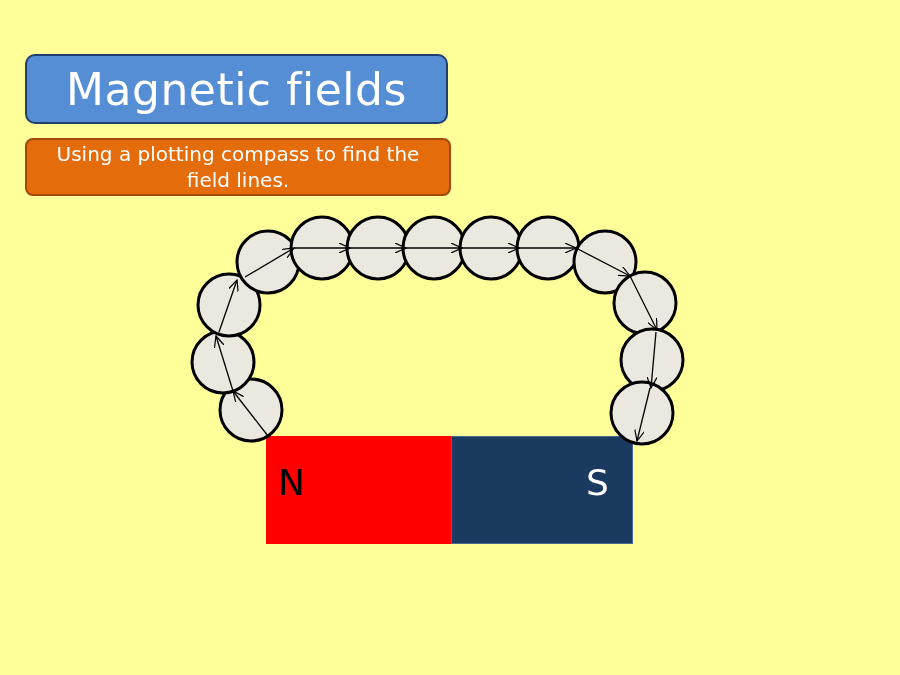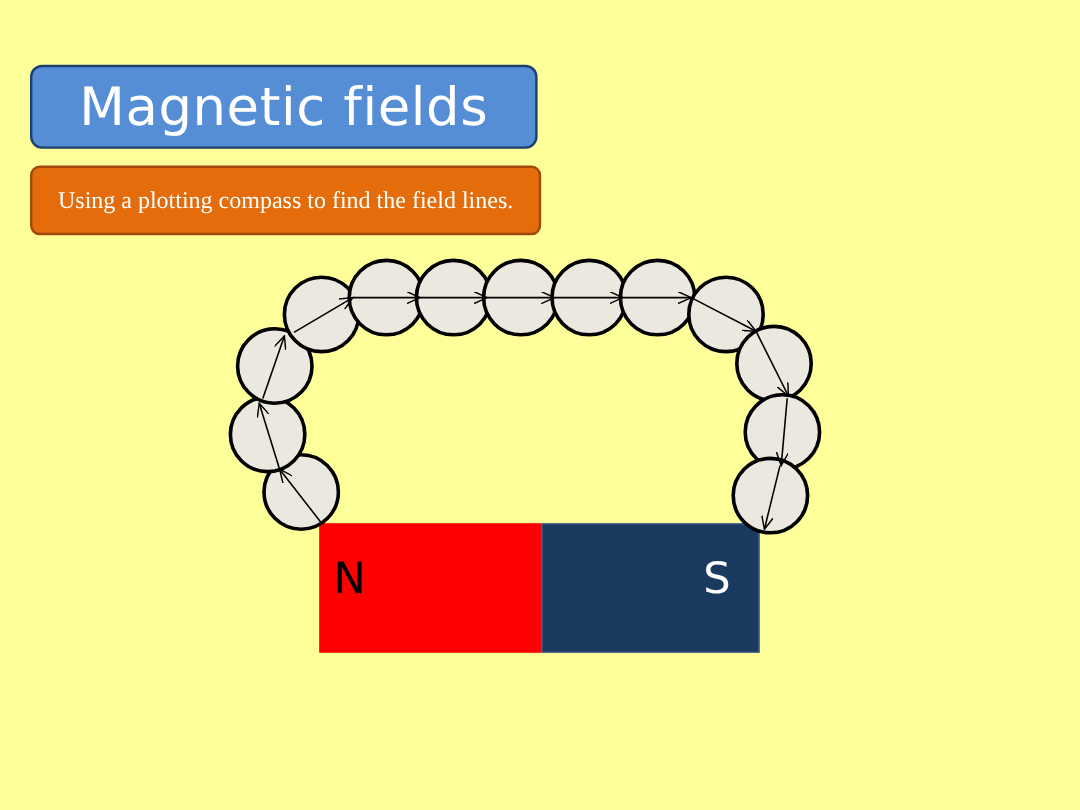--- a/index.html
+++ b/index.html
@@ -1,19 +1,19 @@
 <!DOCTYPE html>
 <html><head>
 <meta charset="utf-8">
 <style>
   html, body { margin:0; padding:0; }
   body { width:900px; height:675px; background:#ffff99; position:relative; overflow:hidden; font-family:"DejaVu Sans", sans-serif; }
   .title-box { position:absolute; left:25px; top:54px; width:423px; height:70px; background:#558ed5; border:2px solid #1f3f6f; border-radius:10px; box-sizing:border-box; display:flex; align-items:center; justify-content:center; }
   .title-box span { color:#fff; font-size:44px; letter-spacing:0.5px; }
-  .sub-box { position:absolute; left:25px; top:138px; width:426px; height:58px; background:#e46c0a; border:2px solid #a0490a; border-radius:8px; box-sizing:border-box; display:flex; align-items:center; justify-content:center; text-align:center;font-family:Liberation Serif, serif; }
+  .sub-box { position:absolute; left:25px; top:138px; width:426px; height:58px; background:#e46c0a; border:2px solid #a0490a; border-radius:8px; box-sizing:border-box; display:flex; align-items:center; justify-content:center; text-align:center; }
   .sub-box span { color:#fff; font-size:20px; line-height:26px; width:380px; }
   svg.diagram { position:absolute; left:0; top:0; }
   .pole-n { position:absolute; left:266px; top:436px; width:185px; height:108px; background:#ff0000; }
   .pole-s { position:absolute; left:451px; top:436px; width:182px; height:108px; background:#1b3a5f; border:1.5px solid #4a6a95; box-sizing:border-box; }
   .label-n { position:absolute; left:278px; top:462px; font-size:36px; color:#000; }
   .label-s { position:absolute; left:586px; top:462px; font-size:36px; color:#fff; }
 </style>
 </head>
 <body>
 

